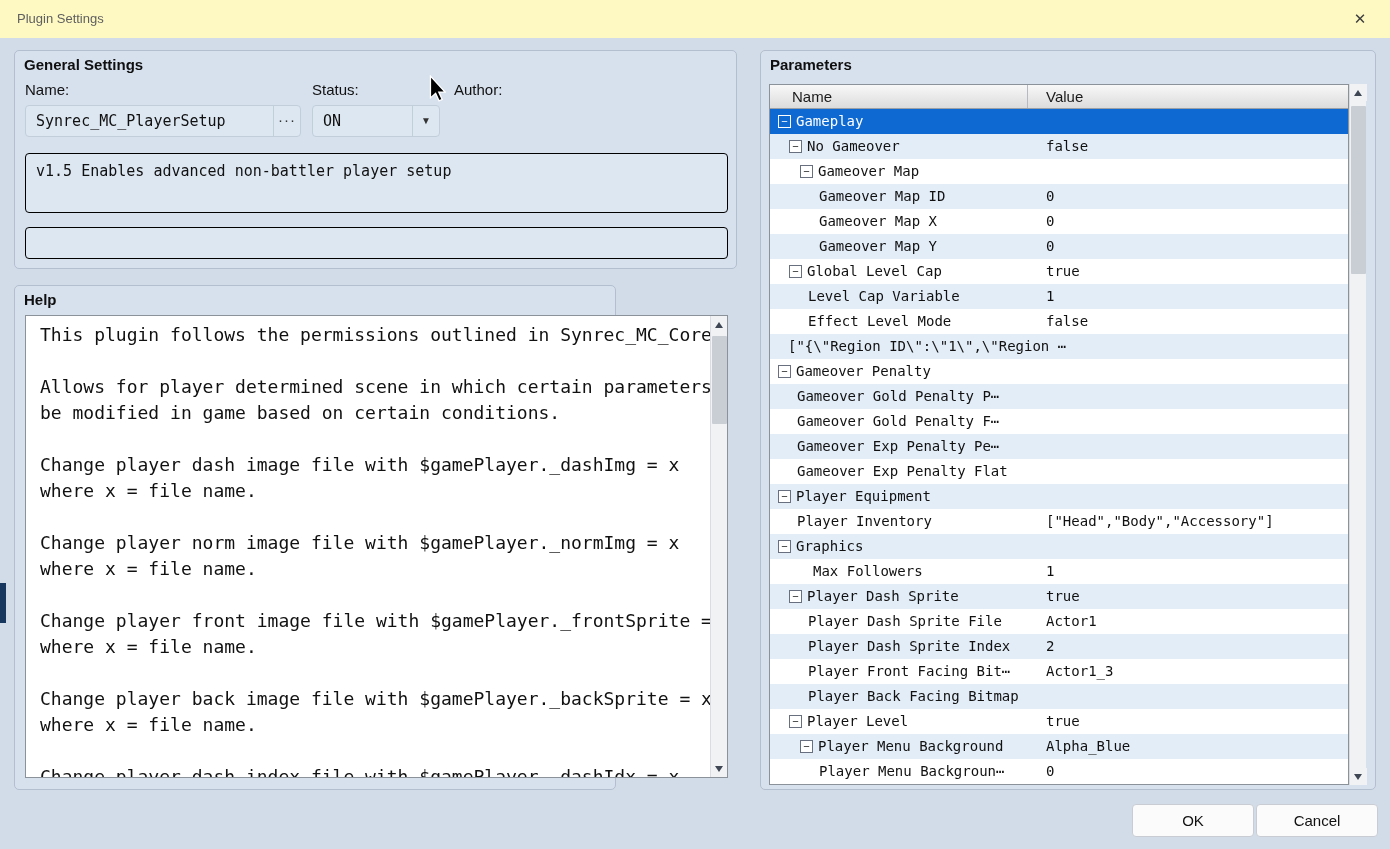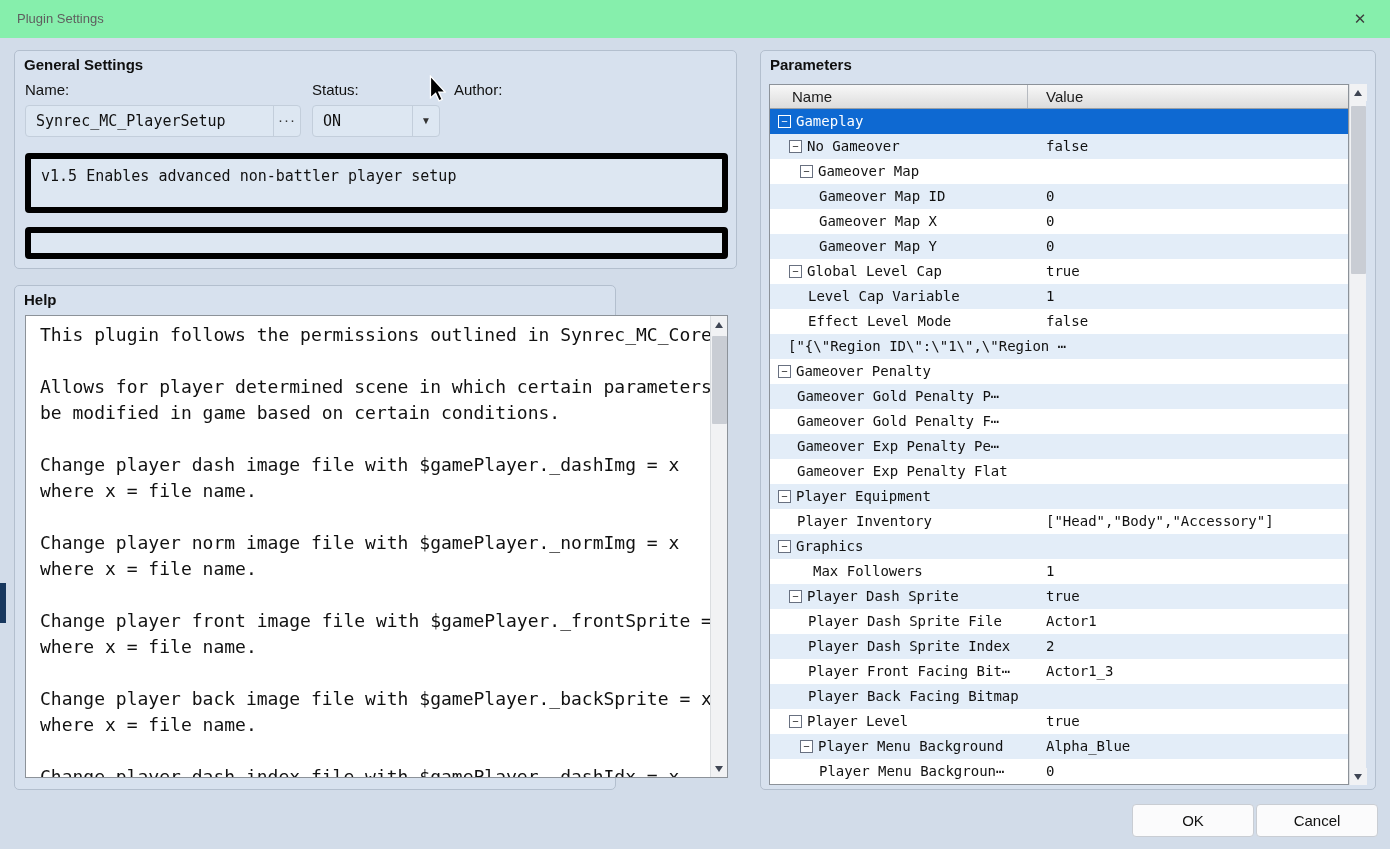--- a/index.html
+++ b/index.html
@@ -6,21 +6,21 @@
   html,body { width:1390px; height:849px; overflow:hidden; }
   body {
     position:relative;
     font-family:"Liberation Sans", sans-serif;
     background:#d2dce9;
     color:#111;
   }
   
   .titlebar {
     position:absolute; left:0; top:0; width:1390px; height:38px;
-    background:#86efac;
+    background:#fef9c3;
   }
   .titlebar .title {
     position:absolute; left:17px; top:0; line-height:38px;
     font-size:13px; color:#5f5f5f;
   }
   .close-btn {
     position:absolute; right:8px; top:0; width:44px; height:38px;
     text-align:center; line-height:38px; font-size:15px; color:#3c3c3c;
     cursor:default;
   }
@@ -45,21 +45,21 @@
   }
   .field .seg {
     position:absolute; right:0; top:0; bottom:0; width:27px;
     border-left:1px solid #c3cedb; text-align:center;
     font-family:"Liberation Sans", sans-serif; color:#333;
   }
   .field .seg.more { font-size:15px; line-height:28px; letter-spacing:1px; }
   .field .seg.arrow { font-size:10px; line-height:30px; }
   .bigbox {
     position:absolute;
-    background:#dde7f2; border:6px solid #000000; border-radius:4px;
+    background:#dde7f2; border:1px solid #000000; border-radius:4px;
     font-family:"DejaVu Sans Mono", monospace; font-size:15px; color:#111;
     padding:8px 10px; overflow:hidden; white-space:pre-wrap;
   }
   
   .help-area {
     position:absolute; left:10px; top:29px; width:703px; height:463px;
     background:#ffffff; border:1px solid #8c9299; overflow:hidden;
   }
   .help-text {
     position:absolute; left:0; top:0; right:17px; bottom:0;

